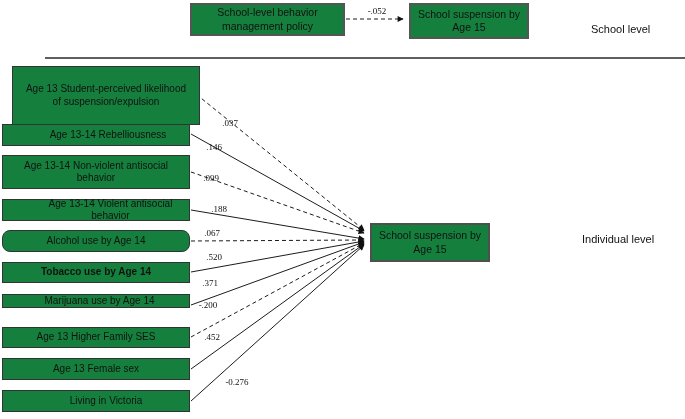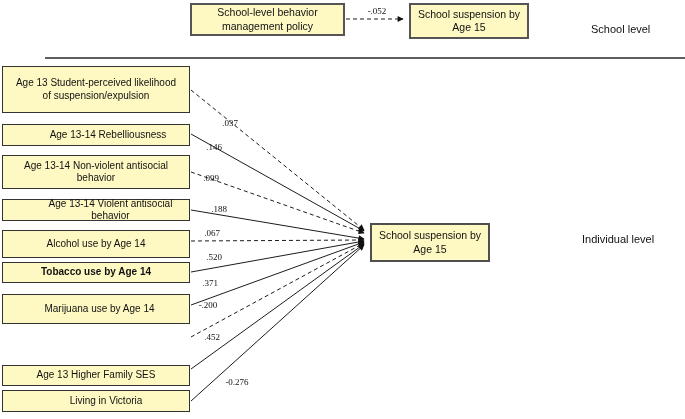--- a/index.html
+++ b/index.html
@@ -2,21 +2,21 @@
 <html><head>
 <meta charset="utf-8">
 <style>
   html,body{margin:0;padding:0;background:#fff;}
   .canvas{
     position:relative;width:685px;height:419px;background:#fff;overflow:hidden;
     font-family:"Liberation Sans",sans-serif;color:#111;
   }
   .svg-layer{position:absolute;left:0;top:0;width:685px;height:419px;z-index:1;}
   .box{
-    position:absolute;box-sizing:border-box;background:#fef9c3;z-index:2;
+    position:absolute;box-sizing:border-box;background:#15803d;z-index:2;
     display:flex;align-items:center;justify-content:center;text-align:center;
     white-space:pre-line;line-height:1.25;
   }
   .predictor{border:1.5px solid #333;width:188px;left:2px;font-size:10px;}
   .topbox{border:2px solid #555;font-size:10.5px;}
   .outcome{border:2px solid #4f4f4f;font-size:10.5px;}
   .divider{position:absolute;left:45px;top:57px;width:640px;height:2px;background:#5f5f5f;z-index:0;}
   .level-label{position:absolute;font-size:11px;z-index:2;}
   .coef{font-family:"Liberation Serif",serif;font-size:9px;fill:#111;}
   .pathline{stroke:#1c1c1c;stroke-width:1;fill:none;}
@@ -60,29 +60,30 @@
   </svg>
 
   <div class="box topbox" style="left:190px;top:3px;width:155px;height:33px;">School-level behavior
 management policy</div>
   <div class="box topbox" style="left:409px;top:3px;width:120px;height:36px;">School suspension by
 Age 15</div>
   <div class="level-label" style="left:591px;top:23px;">School level</div>
 
   <div class="divider"></div>
 
-  <div class="box predictor" style="top:66px;height:47px;">Age 13 Student-perceived likelihood
+  <div class="box predictor" style="top:66px;height:59px;margin-left:10px;">Age 13 Student-perceived likelihood
 of suspension/expulsion</div>
   <div class="box predictor" style="top:124px;height:22px;padding-left:24px;">Age 13-14 Rebelliousness</div>
   <div class="box predictor" style="top:155px;height:34px;">Age 13-14 Non-violent antisocial
 behavior</div>
   <div class="box predictor" style="top:199px;height:22px;padding-left:29px;">Age 13-14 Violent antisocial behavior</div>
-  <div class="box predictor" style="top:230px;height:28px;">Alcohol use by Age 14</div>
+  <div class="box predictor" style="top:230px;height:22px;border-radius:8px;">Alcohol use by Age 14</div>
   <div class="box predictor" style="top:262px;height:21px;font-weight:bold;">Tobacco use by Age 14</div>
-  <div class="box predictor" style="top:294px;height:30px;padding-left:7px;">Marijuana use by Age 14</div>
-  <div class="box predictor" style="top:327px;height:21px;margin-top:38px;">Age 13 Higher Family SES</div>
+  <div class="box predictor" style="top:294px;height:14px;padding-left:7px;">Marijuana use by Age 14</div>
+  <div class="box predictor" style="top:327px;height:21px;">Age 13 Higher Family SES</div>
+  <div class="box predictor" style="top:358px;height:22px;">Age 13 Female sex</div>
   <div class="box predictor" style="top:390px;height:22px;padding-left:20px;">Living in Victoria</div>
 
   <div class="box outcome" style="left:370px;top:223px;width:120px;height:39px;">School suspension by
 Age 15</div>
   <div class="level-label" style="left:582px;top:233px;">Individual level</div>
 
 </div>
 
 </body></html>

